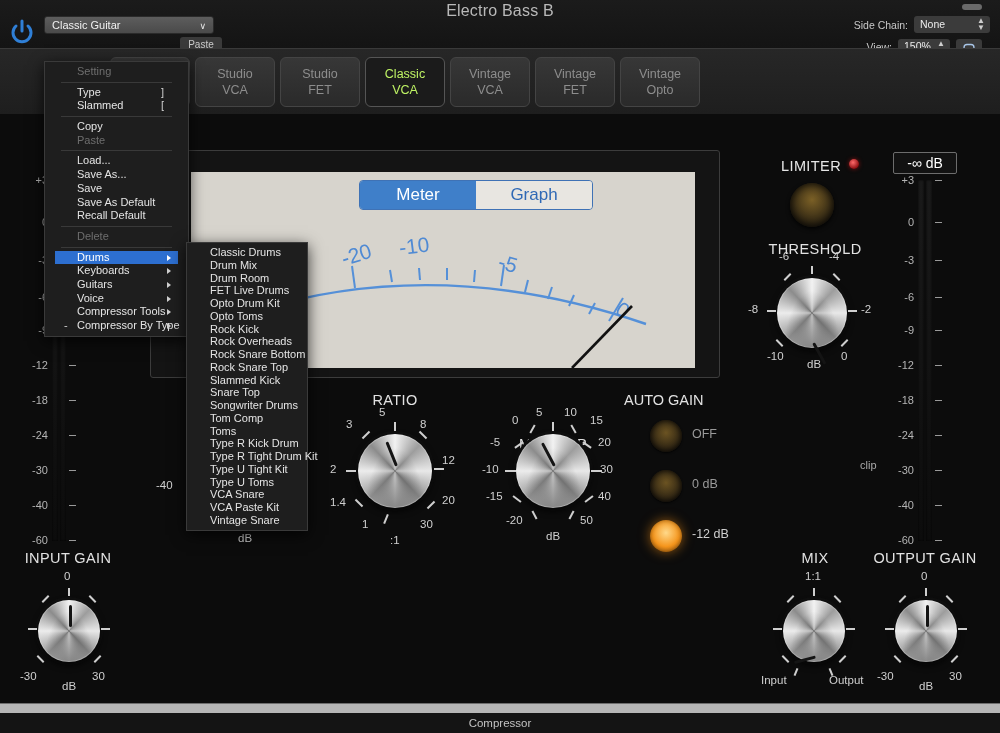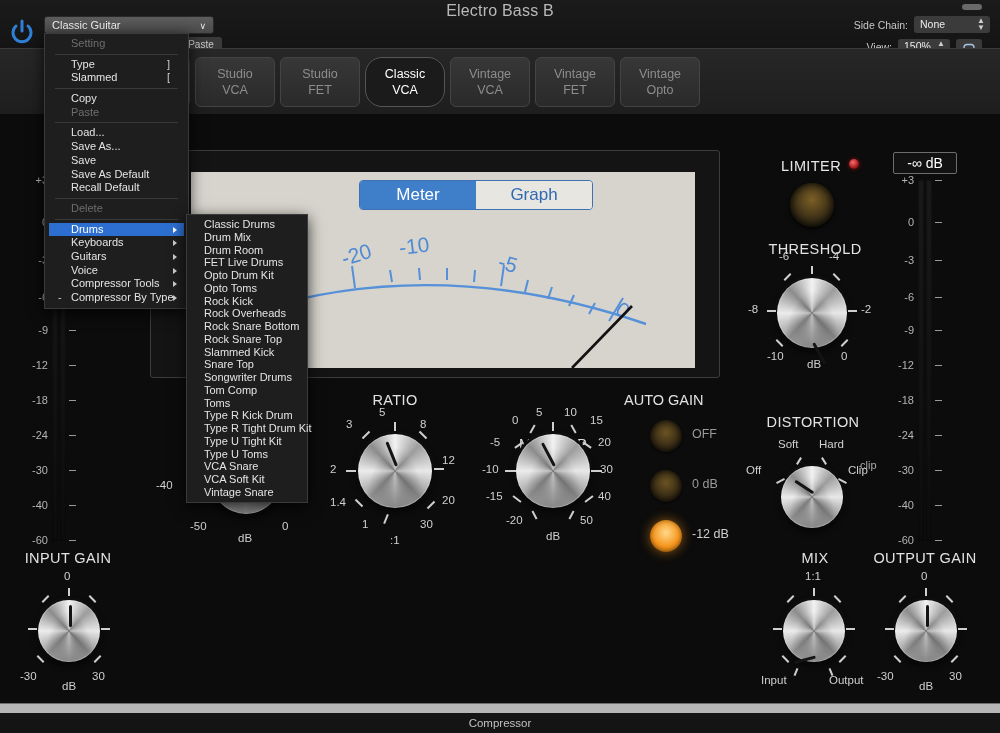--- a/index.html
+++ b/index.html
@@ -44,21 +44,21 @@
                background:#6a6a6a; border-radius:3px; }
 
   
   .tabstrip { position:absolute; left:0; top:48px; width:1000px; height:66px;
               background:linear-gradient(#272727,#1e1e1e); border-top:1px solid #3a3a3a; }
   .tabs { position:absolute; left:110px; top:8px; display:flex; gap:5px; }
   .tab { width:80px; height:50px; border-radius:6px;
          background:linear-gradient(#373737,#2a2a2a); border:1px solid #444;
          display:flex; flex-direction:column; align-items:center; justify-content:center;
          font-size:12.5px; color:#8d8d8d; line-height:16px; }
-  .tab.active { background:#1b1b1b; color:#ffffff; border-color:#555;border-radius:17px; }
+  .tab.active { background:#1b1b1b; color:#bef264; border-color:#555; }
   .tab span { display:block; }
 
   .sc-out-group { position:absolute; right:45px; top:84px; display:flex;
                   border:1px solid #5a5a5a; border-radius:5px; overflow:hidden; }
   .sc-out-group div { width:83px; height:32px; line-height:32px; text-align:center; font-size:12.5px; }
   .sco-inactive { background:#2c2c2c; color:#7e7e7e; border-right:1px solid #5a5a5a;}
   .sco-active   { background:#161616; color:#ffffff; }
 
   
   .body { position:absolute; left:0; top:114px; width:1000px; height:589px; background:#0c0c0c; }
@@ -122,21 +122,21 @@
 
   
   .scrollbar { position:absolute; left:0; top:703px; width:1000px; height:10px;
                background:#b6b6b6; border-top:1px solid #6e6e6e; }
   .bottombar { position:absolute; left:0; top:713px; width:1000px; height:20px;
                background:#141414; text-align:center; font-size:11.5px;
                color:#c2c2c2; line-height:20px; }
 
   
   .menu { position:absolute; background:#1e1e1e; border:1px solid #3a3a3a;
-          box-shadow:0 4px 14px rgba(0,0,0,.75); padding:3px 4px; z-index:50; }
+          box-shadow:0 4px 14px rgba(0,0,0,.75); padding:3px 10px; z-index:50;margin-top:28px; }
   .mi { height:13.6px; font-size:11px; line-height:13.6px; padding:0 10px 0 22px;
         color:#e4e4e4; white-space:nowrap; position:relative; }
   .mi.dim { color:#6e6e6e; }
   .mi.sel { background:#2d6fd0; color:#ffffff; }
   .mi .key { position:absolute; right:14px; color:#cfcfcf; }
   .mi .arrow { position:absolute; right:7px; top:4px; width:0; height:0;
                border-left:4px solid #cfcfcf; border-top:3px solid transparent;
                border-bottom:3px solid transparent; }
   .mi.sel .arrow { border-left-color:#ffffff; }
   .mi .bullet { position:absolute; left:9px; color:#cfcfcf; }
@@ -404,34 +404,20 @@
       <div class="klabel" style="left:84px; top:100px;">-4</div>
       <div class="klabel" style="left:3px;  top:153px;">-8</div>
       <div class="klabel" style="left:116px; top:153px;">-2</div>
       <div class="klabel" style="left:22px; top:200px;">-10</div>
       <div class="klabel" style="left:62px; top:208px;">dB</div>
       <div class="klabel" style="left:96px; top:200px;">0</div>
     </div>
 
     <div class="db-readout" style="left:893px; top:38px; width:64px; height:22px; line-height:21px;">-∞ dB</div>
 
-    <div class="knob-wrap" style="left:748px; top:300px; width:130px; height:130px;">
-      <div class="knob-title" style="top:0;">DISTORTION</div>
-      <div class="knob" style="left:33px; top:52px; width:62px; height:62px;">
-        <div class="ptr" style="height:22px; top:5px; transform:rotate(-57deg);"></div>
-      </div>
-      <div class="ktick" style="left:47px; top:46px; width:8px; height:2px; transform:rotate(-58deg);"></div>
-      <div class="ktick" style="left:72px; top:46px; width:8px; height:2px; transform:rotate(58deg);"></div>
-      <div class="ktick" style="left:28px; top:66px; width:9px; height:2px; transform:rotate(-27deg);"></div>
-      <div class="ktick" style="left:90px; top:66px; width:9px; height:2px; transform:rotate(27deg);"></div>
-      <div class="klabel" style="left:30px; top:24px;">Soft</div>
-      <div class="klabel" style="left:71px; top:24px;">Hard</div>
-      <div class="klabel" style="left:-2px; top:50px;">Off</div>
-      <div class="klabel" style="left:100px; top:50px;">Clip</div>
-    </div>
 
     <div class="knob-wrap" style="left:755px; top:436px; width:120px; height:150px;">
       <div class="knob-title" style="top:0;">MIX</div>
       <div class="knob" style="left:28px; top:50px; width:62px; height:62px;">
         <div class="ptr" style="height:22px; bottom:5px; top:auto; transform:rotate(-105deg);"></div>
       </div>
       <div class="ktick" style="left:58px; top:38px; width:2px; height:8px;"></div>
       <div class="ktick" style="left:31px; top:48px; width:9px; height:2px; transform:rotate(-45deg);"></div>
       <div class="ktick" style="left:18px; top:78px; width:9px; height:2px;"></div>
       <div class="ktick" style="left:26px; top:108px; width:9px; height:2px; transform:rotate(45deg);"></div>
@@ -560,17 +546,17 @@
     <div class="mi">Slammed Kick</div>
     <div class="mi">Snare Top</div>
     <div class="mi">Songwriter Drums</div>
     <div class="mi">Tom Comp</div>
     <div class="mi">Toms</div>
     <div class="mi">Type R Kick Drum</div>
     <div class="mi">Type R Tight Drum Kit</div>
     <div class="mi">Type U Tight Kit</div>
     <div class="mi">Type U Toms</div>
     <div class="mi">VCA Snare</div>
-    <div class="mi">VCA Soft Kit</div>
+    <div class="mi">VCA Paste Kit</div>
     <div class="mi">Vintage Snare</div>
   </div>
 
 </div>
 
 </body></html>

